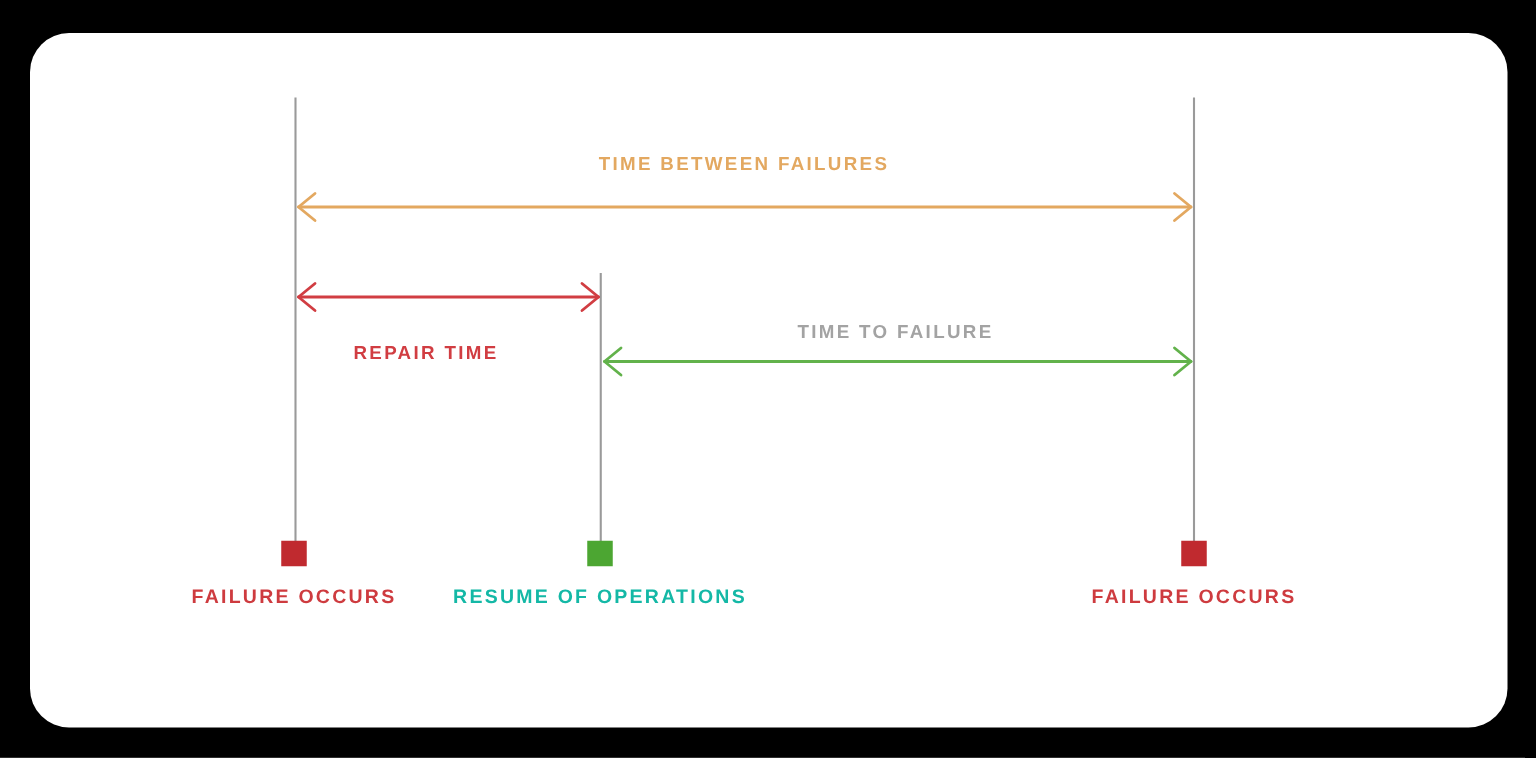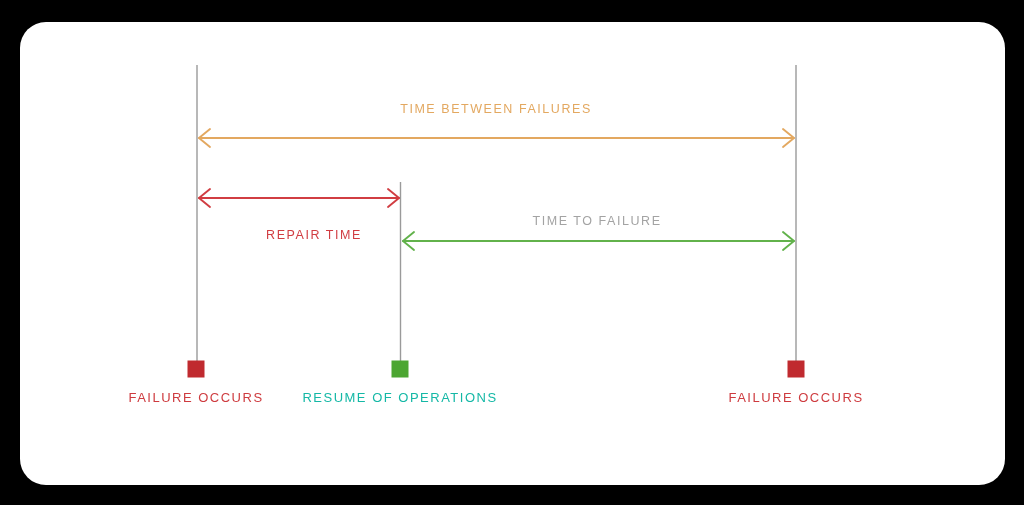--- a/index.html
+++ b/index.html
@@ -32,21 +32,21 @@
   #canvas {
     position: absolute;
     left: 0;
     top: 0;
     width: 1024px;
     height: 505px;
   }
   .lbl {
     position: absolute;
     font-family: "Liberation Sans", sans-serif;
-    font-weight: normal;
+    font-weight: bold;
     text-transform: uppercase;
     white-space: nowrap;
     line-height: 1;
     -webkit-font-smoothing: antialiased;
   }
   .span-lbl {
     font-size: 12.5px;
     letter-spacing: 1.55px;
     transform: translateX(-50%);
   }
@@ -103,21 +103,21 @@
 
     <g stroke="#62B24B" stroke-width="1.9" fill="none" stroke-linecap="round" stroke-linejoin="round">
       <line x1="403" y1="241" x2="794" y2="241"></line>
       <polyline points="414,232 403,241 414,250"></polyline>
       <polyline points="783,232 794,241 783,250"></polyline>
     </g>
   </svg>
 
   <div class="lbl span-lbl" style="left:496px; top:103px; color:#E3A860;">TIME BETWEEN FAILURES</div>
 
-  <div class="lbl span-lbl" style="left:314px; top:229px; color:#D13D42;">REPAIR TIME</div>
+  <div class="lbl span-lbl" style="left:284px; top:229px; color:#D13D42;">REPAIR TIME</div>
 
   <div class="lbl span-lbl" style="left:597px; top:215px; color:#a3a3a3;">TIME TO FAILURE</div>
 
   <div class="marker" style="left:196px; top:369px; background:#C02A2F;"></div>
   <div class="marker" style="left:400px; top:369px; background:#4CA632;"></div>
   <div class="marker" style="left:796px; top:369px; background:#C02A2F;"></div>
 
   <div class="lbl axis-lbl" style="left:196px; top:391px; color:#CE3B3F;">FAILURE OCCURS</div>
 
   <div class="lbl axis-lbl" style="left:400px; top:391px; color:#14b8a6;">RESUME OF OPERATIONS</div>

